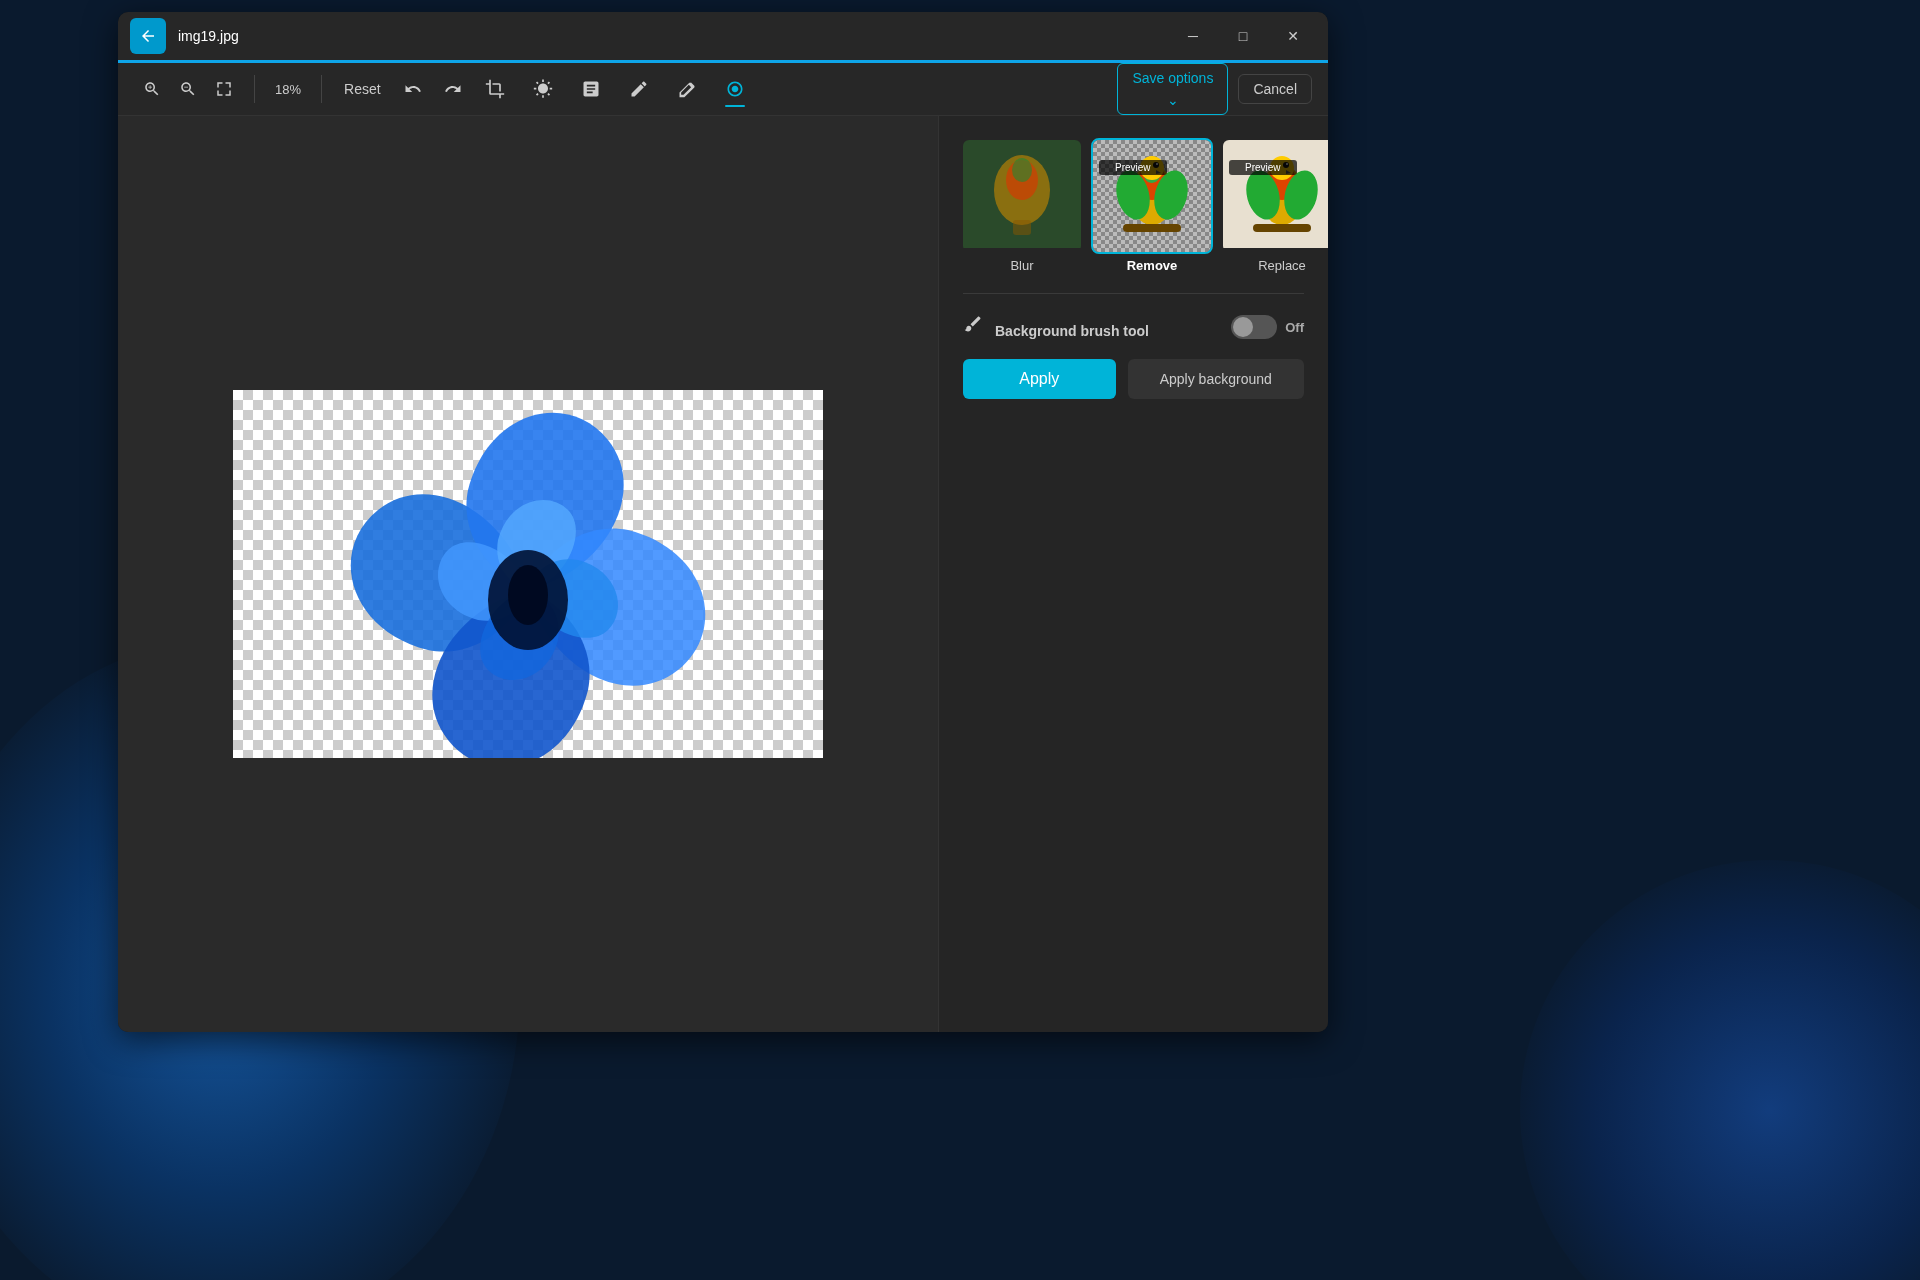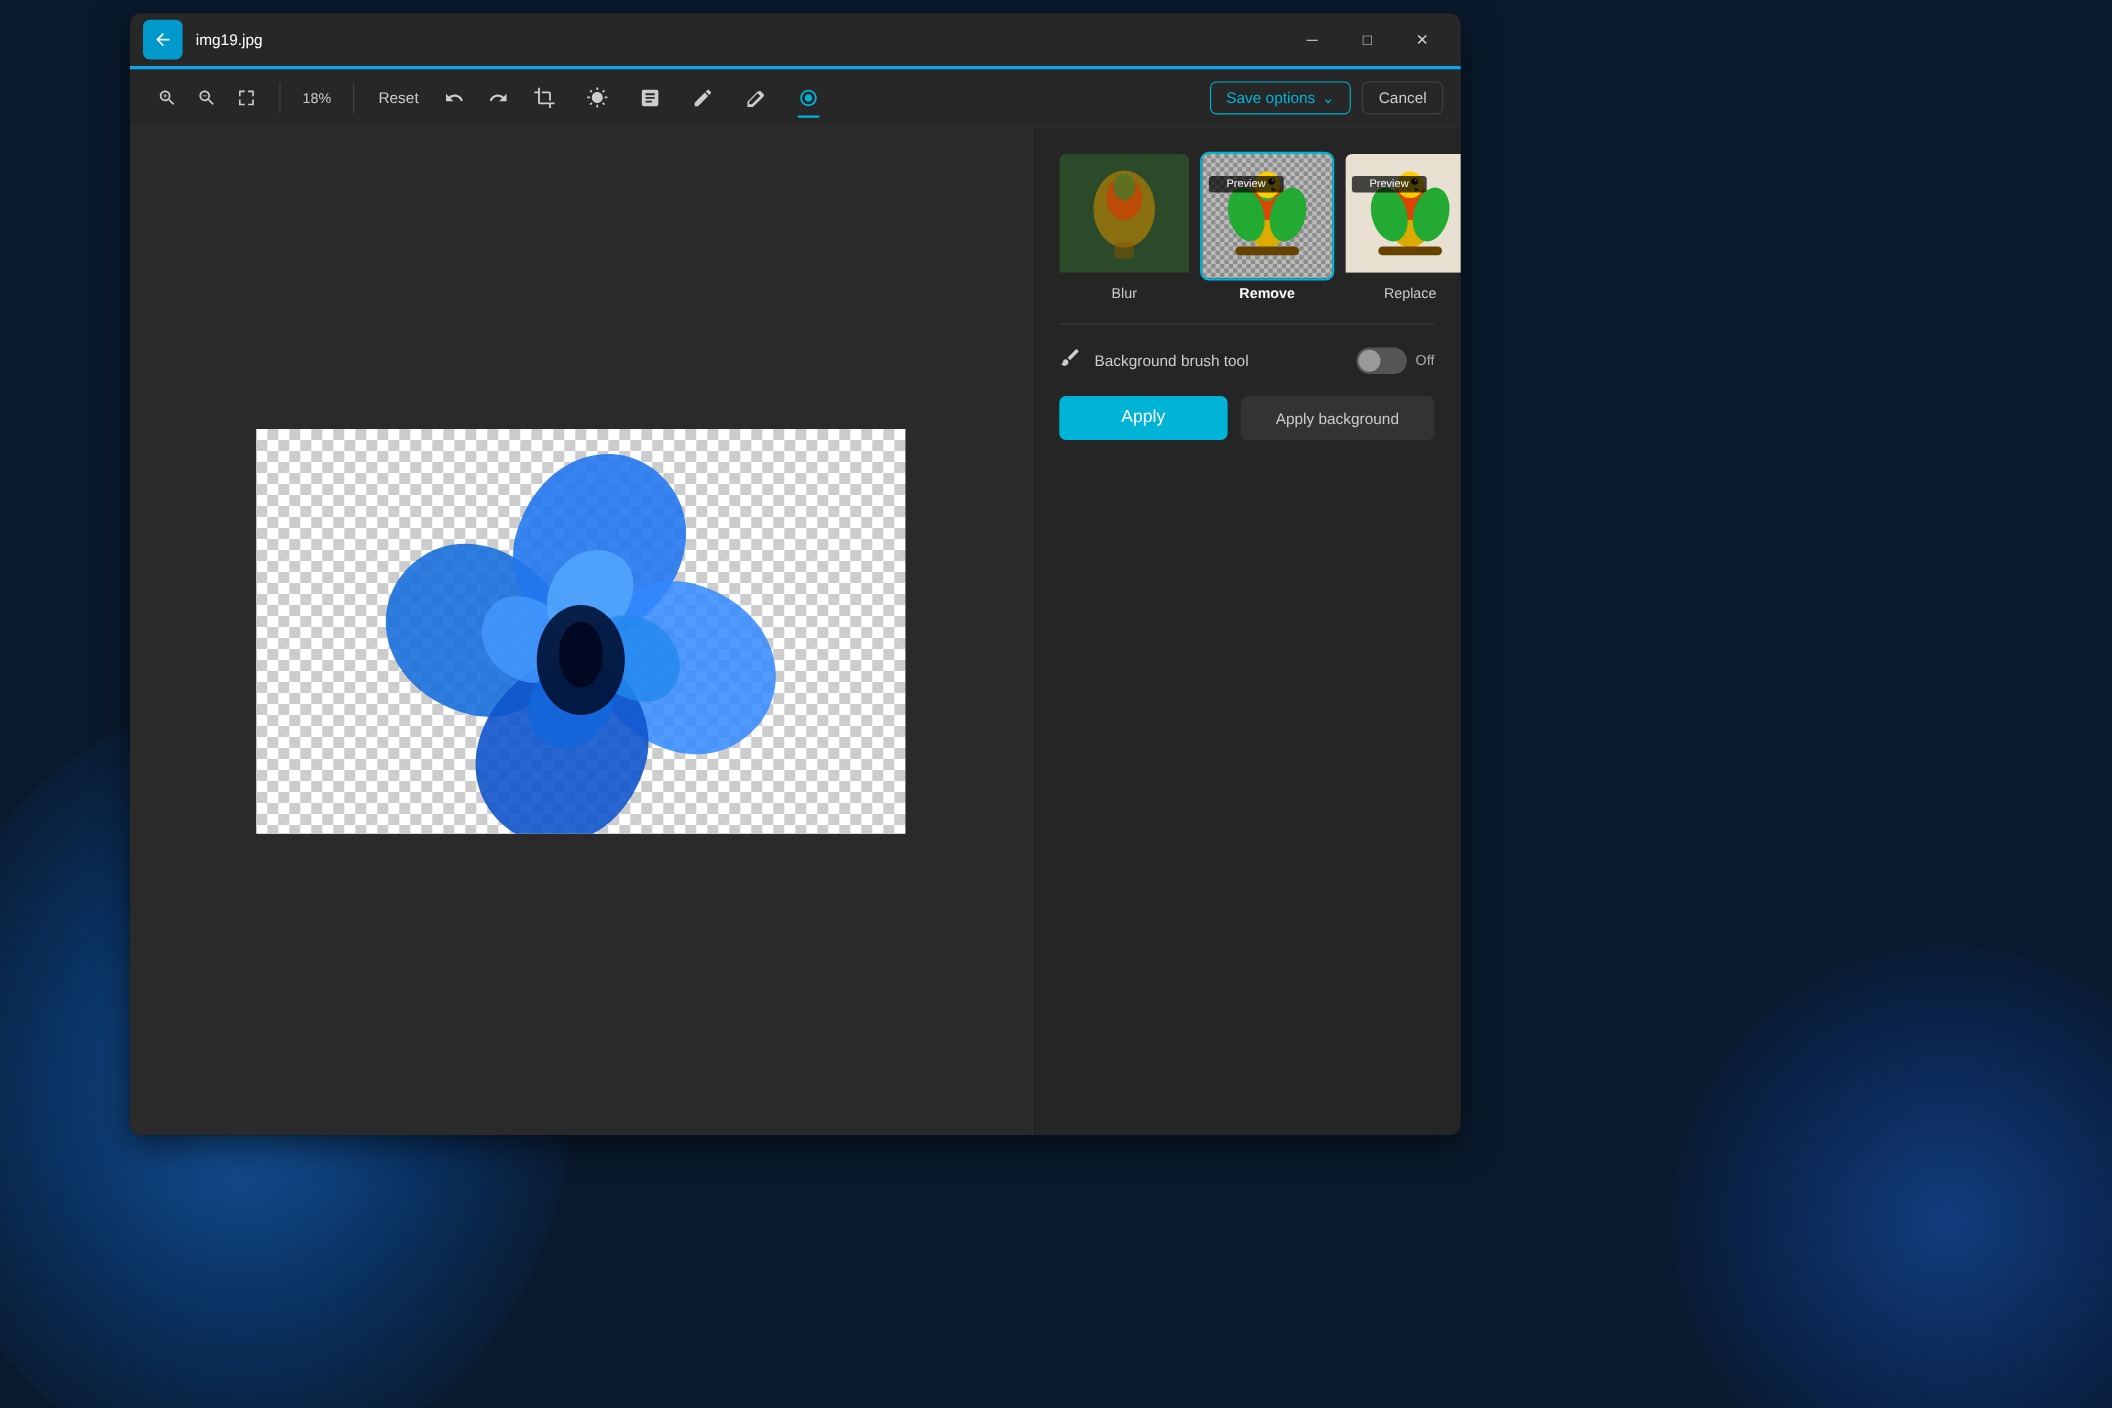--- a/index.html
+++ b/index.html
@@ -179,20 +179,21 @@
       align-items: center;
       gap: 6px;
       background: transparent;
       border: 1.5px solid #00b4d8;
       color: #00b4d8;
       padding: 6px 14px;
       border-radius: 6px;
       cursor: pointer;
       font-size: 14px;
       font-weight: 500;
+      flex-direction: column;
     }
 
     .cancel-btn {
       color: #cccccc;
       padding: 6px 14px;
       border-radius: 6px;
       cursor: pointer;
       font-size: 14px;
       border: 1px solid #444;
     }
@@ -302,22 +303,23 @@
 
     
     .panel-divider {
       height: 1px;
       background: #3a3a3a;
     }
 
     
     .brush-tool-row {
       display: flex;
-      align-items: center;
+      align-items: flex-end;
       gap: 12px;
+      font-weight: bold;
     }
 
     .brush-icon {
       color: #cccccc;
       font-size: 18px;
     }
 
     .brush-label {
       color: #cccccc;
       font-size: 14px;

